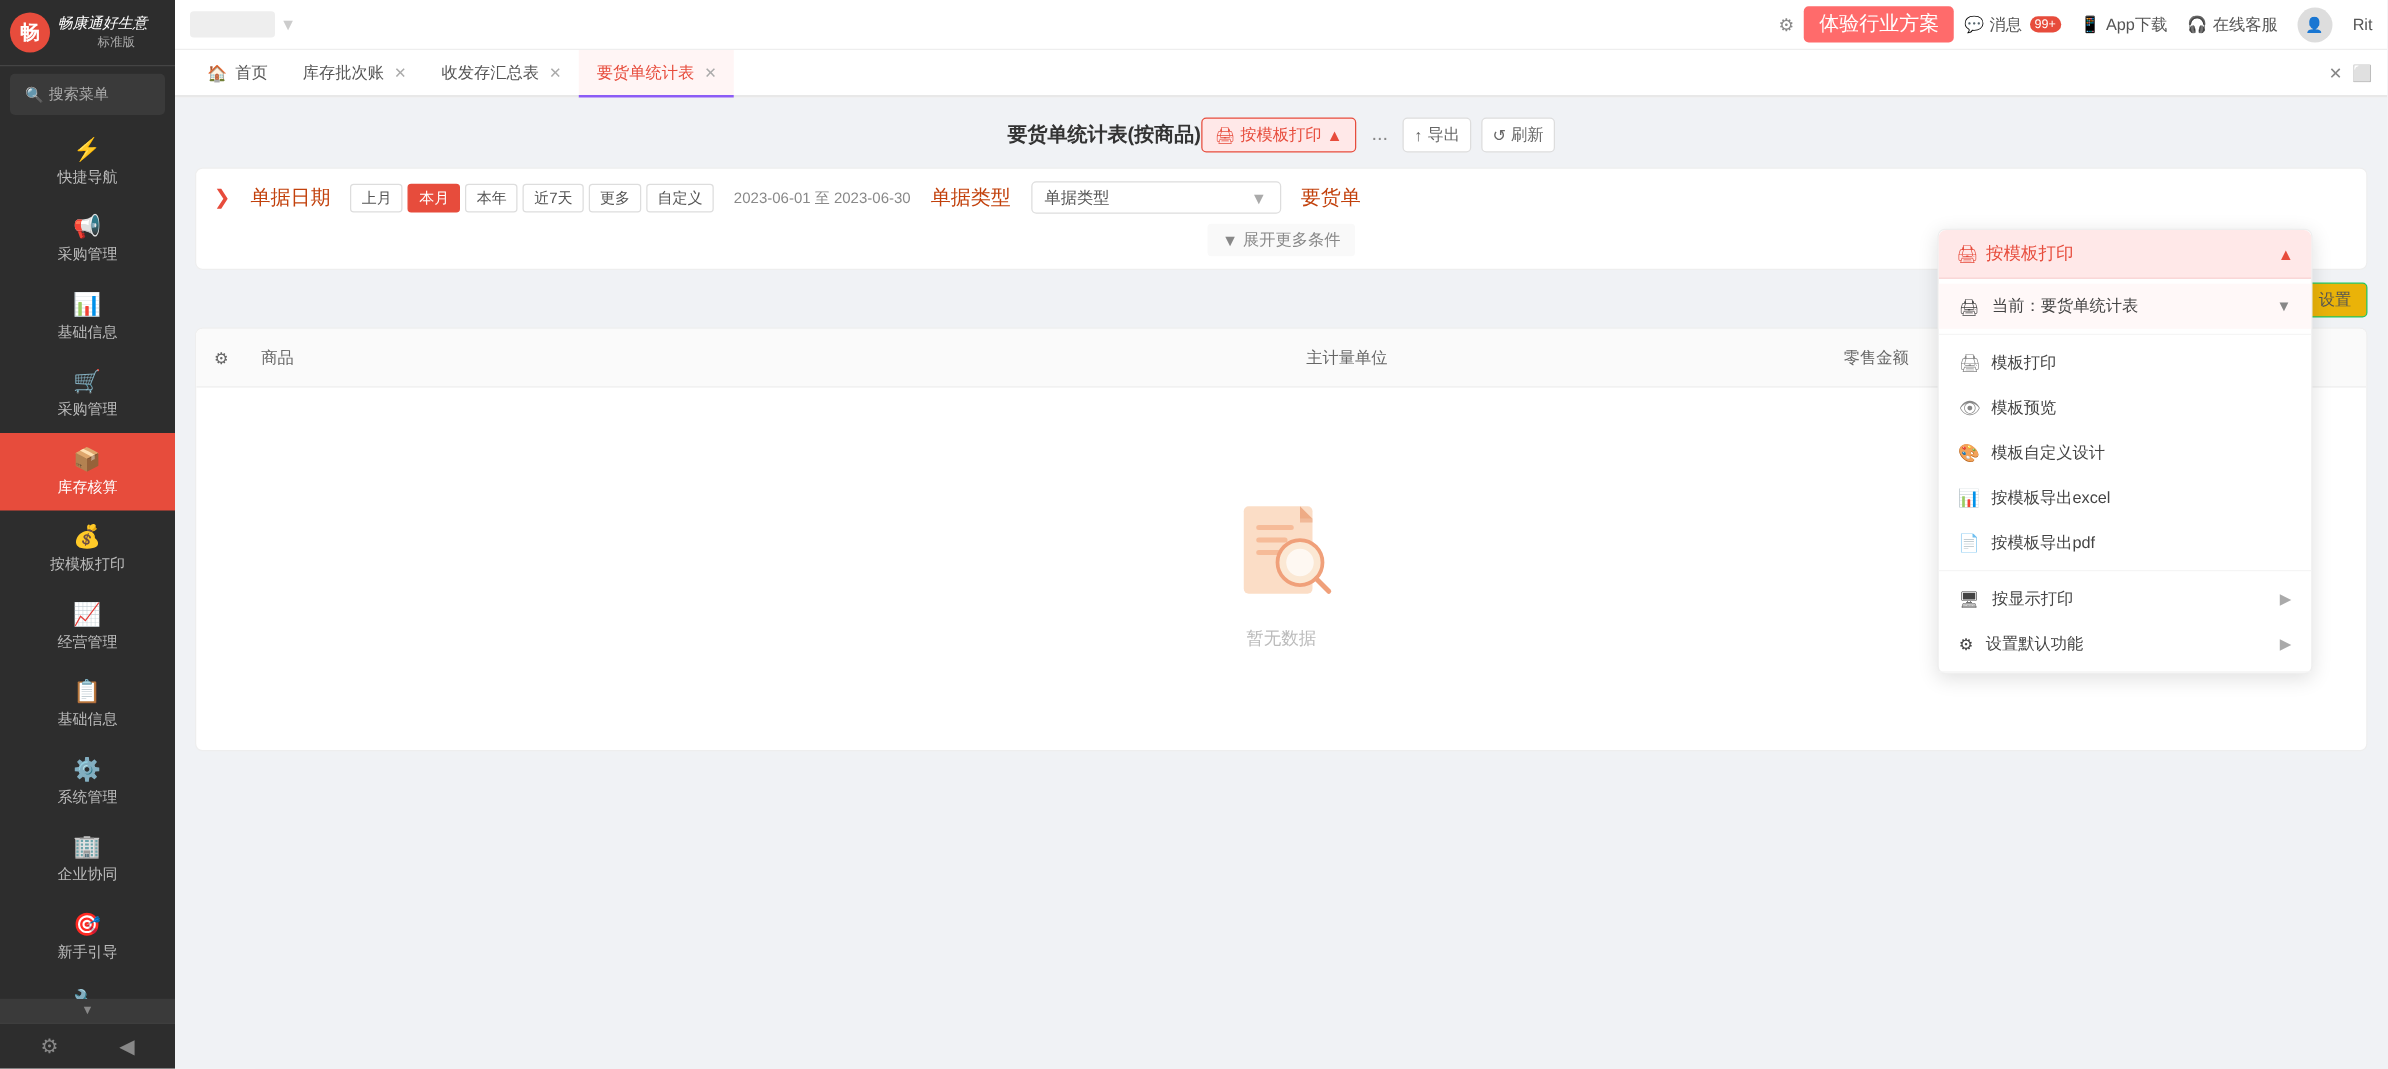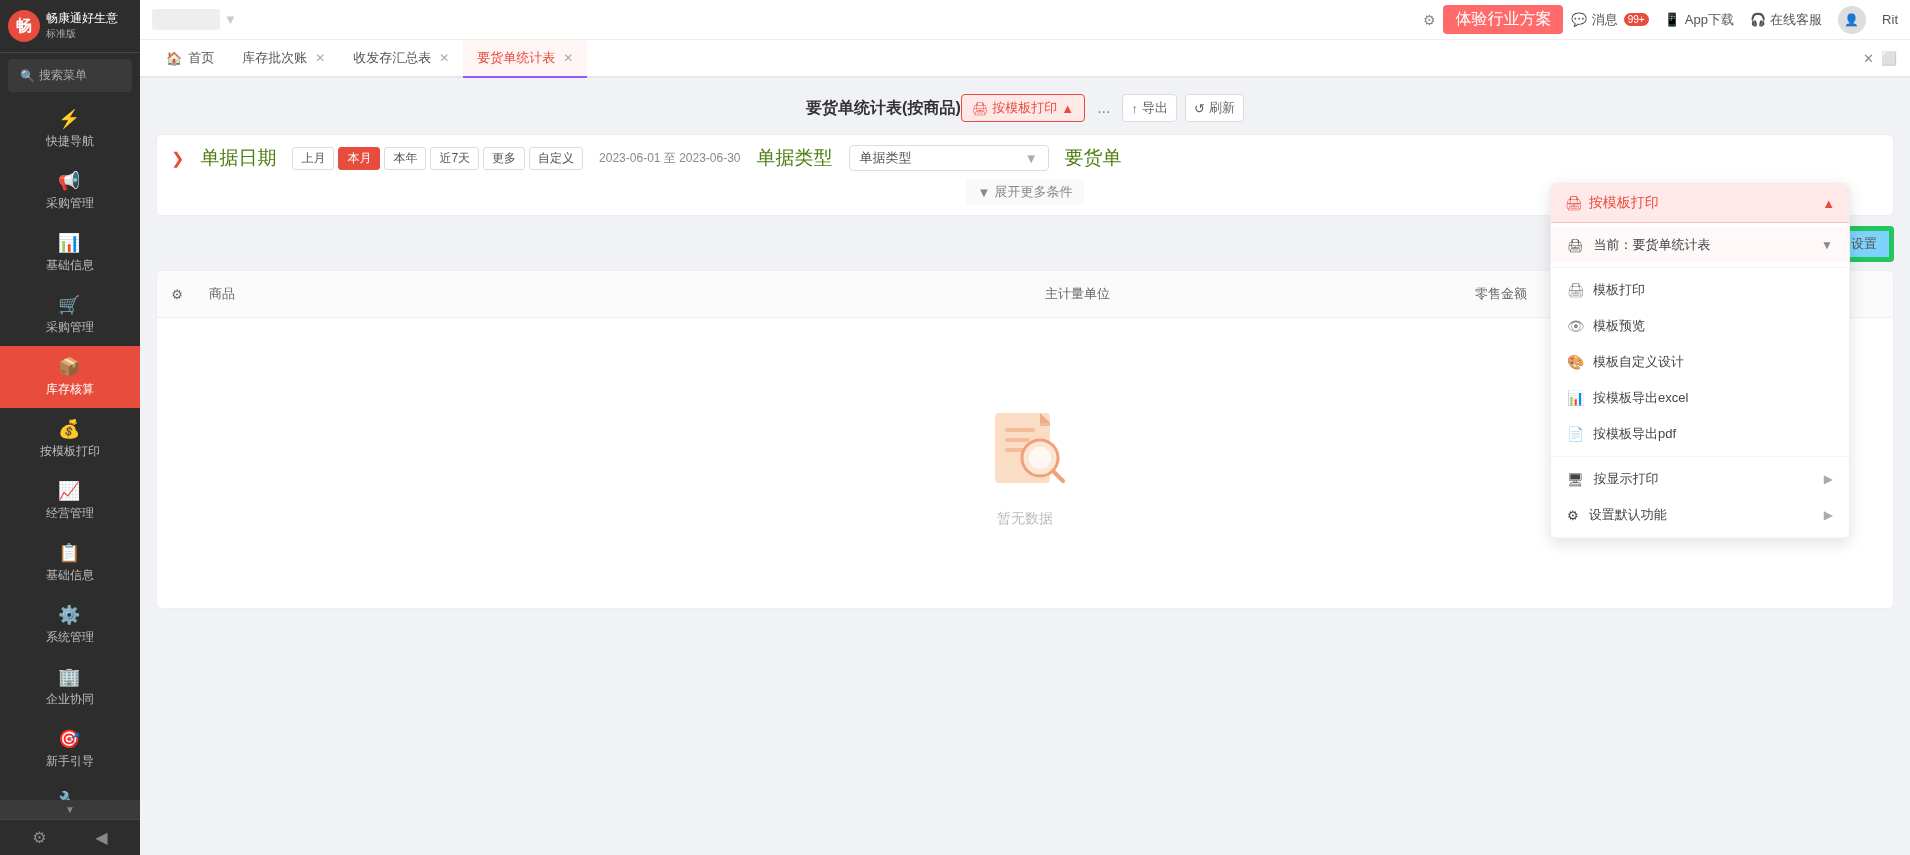--- a/index.html
+++ b/index.html
@@ -28,22 +28,22 @@
       border-radius: 50%;
       display: flex;
       align-items: center;
       justify-content: center;
       color: white;
       font-size: 16px;
       font-weight: bold;
       margin-right: 6px;
       flex-shrink: 0;
     }
-    .sidebar-logo-text { font-size: 12px; color: #fff; line-height: 1.3; }
-    .sidebar-logo-sub { font-size: 10px; color: #aaa; }
+    .sidebar-logo-text { font-size: 12px; color: #fff; line-height: 1.3; font-style: italic; }
+    .sidebar-logo-sub { font-size: 10px; color: #aaa; margin-left: 32px; }
     .sidebar-search {
       display: flex;
       align-items: center;
       padding: 8px;
       background: #3a3a3a;
       margin: 6px 8px;
       border-radius: 4px;
       color: #aaa;
       font-size: 12px;
       cursor: pointer;
@@ -230,21 +230,21 @@
       padding: 10px 14px;
       margin-bottom: 10px;
       border: 1px solid #eee;
     }
     .filter-row {
       display: flex;
       align-items: center;
       gap: 16px;
       flex-wrap: wrap;
     }
-    .filter-label { color: #4d7c0f; font-size: 19px; white-space: nowrap; }
+    .filter-label { color: #c2410c; font-size: 16px; white-space: nowrap; }
     .filter-date-btns {
       display: flex;
       align-items: center;
       gap: 4px;
     }
     .date-btn {
       padding: 2px 8px;
       border: 1px solid #ddd;
       border-radius: 3px;
       font-size: 12px;
@@ -412,27 +412,27 @@
       align-items: center;
       gap: 4px;
       color: #e74c3c;
       font-size: 13px;
       cursor: pointer;
       padding: 4px 10px;
       border: 1px solid #e74c3c;
       border-radius: 4px;
     }
     .settings-btn-right {
-      border: 5px solid #22c55e;
+      border: 1px solid #22c55e;
       color: #555;
       font-size: 13px;
       padding: 4px 12px;
       border-radius: 4px;
       cursor: pointer;
-      background: #7dd3fc;
+      background: #eab308;
     }
     .chevron-icon { color: #e74c3c; font-size: 16px; cursor: pointer; }
   </style>
 </head>
 <body>
 
 <div class="sidebar">
   <div class="sidebar-logo">
     <div class="sidebar-logo-icon">畅</div>
     <div>

